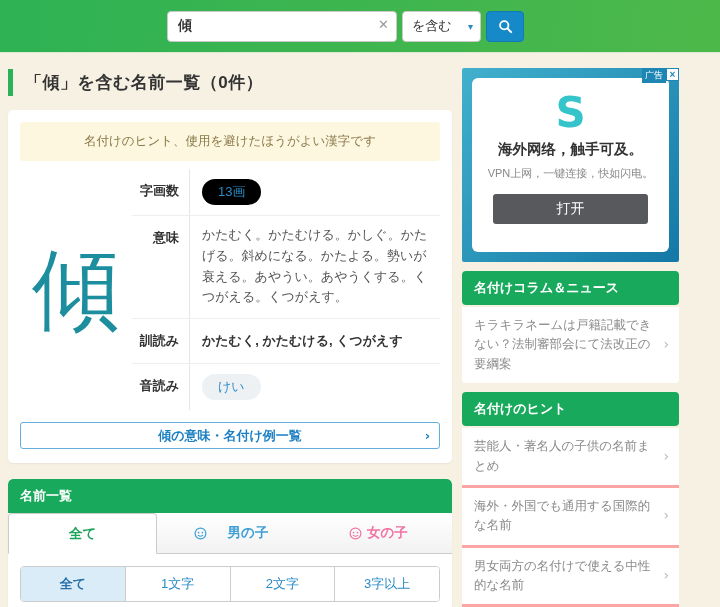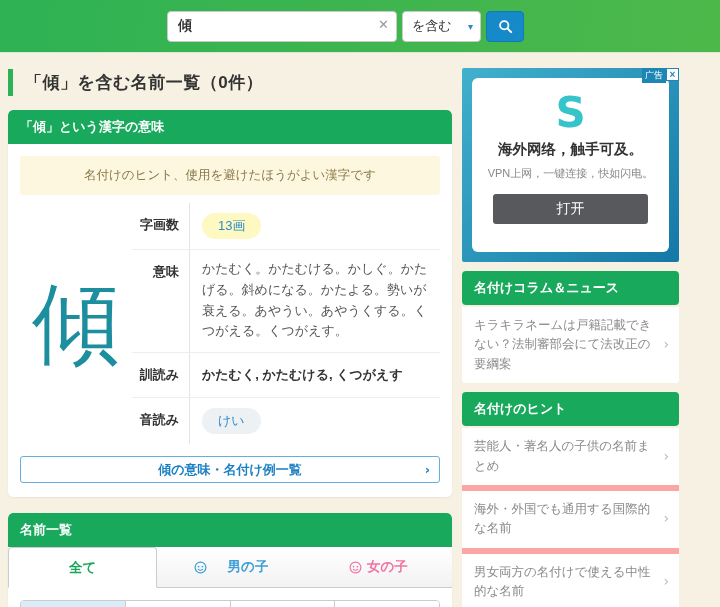--- a/index.html
+++ b/index.html
@@ -67,21 +67,21 @@
   .k-label{
     width:58px; flex:0 0 58px; text-align:right; padding:13px 10px 13px 0;
     font-weight:bold; font-size:13px; color:#333; border-right:1px solid #e5e5e5;
   }
   .k-value{ flex:1; padding:10px 4px 10px 12px; display:flex; align-items:center; flex-wrap:wrap; }
   .k-value.text{ font-size:13px; color:#555; line-height:1.6; display:block; padding-top:9px; }
   .k-value.bold{ font-weight:bold; color:#333; }
   .pill{
     display:inline-block; border-radius:13px; padding:4px 16px; font-size:13px; color:#2b8bc7;
   }
-  .pill.blue-bg{ background:#fef9c3; }
+  .pill.blue-bg{ background:#000000; }
   .pill.gray-bg{ background:#edf1f4; }
   .outline-btn{
     margin-top:12px; display:flex; align-items:center; justify-content:center; position:relative;
     border:1px solid #66aedd; border-radius:3px; height:27px; cursor:pointer;
     color:#1b7fc4; font-weight:bold; font-size:13px; text-decoration:none;
   }
   .outline-btn .chev{ position:absolute; right:9px; color:#1b7fc4; font-weight:bold; }
   
   .tabs{ display:flex; border-bottom:1px solid #ccc; background:#fff; }
   .tab{
@@ -132,21 +132,21 @@
     height:30px; border-radius:3px; font-size:14px; cursor:pointer; font-family:inherit;
   }
   .side-header{
     background:#18a95c; color:#fff; font-weight:bold; font-size:13px;
     padding:8px 12px; border-radius:4px; margin-bottom:2px;
   }
   .side-card{ background:#fff; border-radius:0 0 4px 4px; margin-bottom:9px; overflow:hidden; }
   .side-item{
     position:relative; display:block; padding:9px 24px 9px 12px; color:#8a8a8a;
     font-size:12.5px; line-height:1.55; text-decoration:none; cursor:pointer;
-    border-top:6px solid #fca5a5; background:#fff;
+    border-top:3px solid #fca5a5; background:#fff;
   }
   .side-item:first-child{ border-top:none; }
   .side-item .chev{
     position:absolute; right:10px; top:50%; transform:translateY(-50%);
     color:#bbb; font-size:14px;
   }
   .chev-glyph{ font-family:"DejaVu Sans",sans-serif; }
 </style>
 </head>
 <body>
@@ -171,21 +171,20 @@
     </button>
   </div>
 </div>
 
 <div class="layout">
 
   <div class="main-col">
     <div class="page-title">「傾」を含む名前一覧（0件）</div>
 
     <div class="card">
-      <div class="card-header">「傾」という漢字の意味</div>
       <div class="card-body">
         <div class="notice">名付けのヒント、使用を避けたほうがよい漢字です</div>
         <div class="kanji-table">
           <div class="kanji-big">傾</div>
           <div class="rows">
             <div class="k-row">
               <div class="k-label">字画数</div>
               <div class="k-value">
                 <span class="pill blue-bg">13画</span>
               </div>

